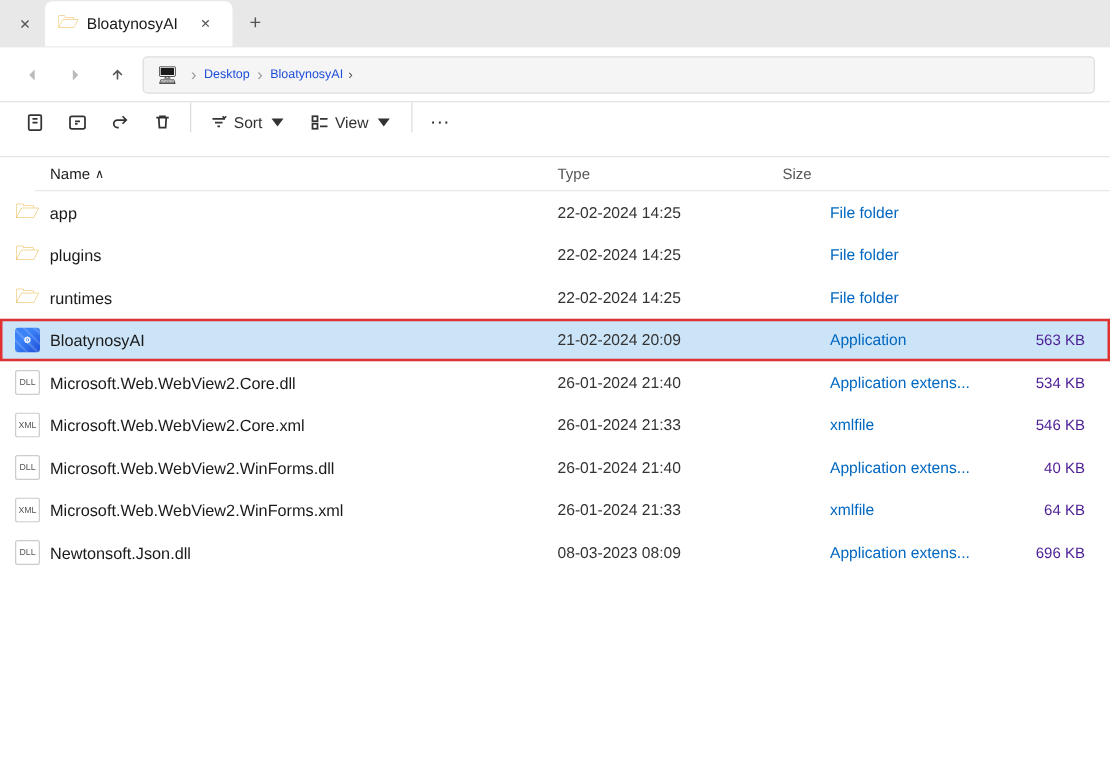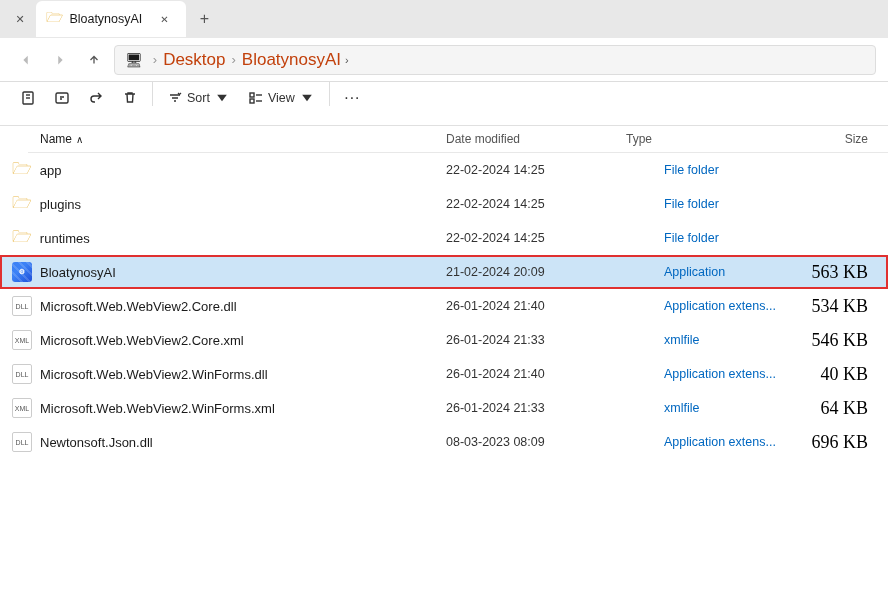--- a/index.html
+++ b/index.html
@@ -73,21 +73,21 @@
       display: flex; align-items: center; gap: 2px;
       flex: 1;
       background: #f5f5f5;
       border: 1px solid #ddd;
       border-radius: 4px;
       padding: 4px 10px;
       height: 30px;
       cursor: pointer;
     }
     .breadcrumb-sep { color: #999; margin: 0 4px; }
-    .breadcrumb-item { color: #c2410c; font-size: 17px; }
+    .breadcrumb-item { color: #1d4ed8; font-size: 10px; }
     .breadcrumb-chevron { color: #555; font-size: 11px; margin-left: 2px; }
 
     
     .toolbar {
       display: flex;
       align-items: flex-start;
       background: #fff;
       height: 44px;
       padding: 0 12px;
       gap: 2px;
@@ -157,21 +157,21 @@
     .file-name-cell {
       display: flex; align-items: center; gap: 8px;
       overflow: hidden;
     }
     .file-name-text {
       white-space: nowrap; overflow: hidden; text-overflow: ellipsis;
       font-size: 13px;
     }
     .file-date { font-size: 12.5px; color: #333; }
     .file-type { font-size: 12.5px; color: #0067c0; margin-left: 38px; }
-    .file-size { font-size: 18px; color: #000000; text-align: right; padding-right: 8px; font-family: Liberation Serif, serif; }
+    .file-size { font-size: 12px; color: #4c1d95; text-align: right; padding-right: 8px; }
 
     
     .icon-folder { color: #e8b84b; font-size: 16px; flex-shrink: 0; }
     .icon-exe {
       width: 20px; height: 20px; flex-shrink: 0;
       background: linear-gradient(135deg, #3b82f6 40%, #1d4ed8 100%);
       border-radius: 3px;
       display: flex; align-items: center; justify-content: center;
       font-size: 8px; color: white; font-weight: bold;
       position: relative; overflow: hidden;
@@ -297,26 +297,23 @@
   <div class="tb-more">···</div>
 </div>
 
 <div class="file-list-container">
   <div class="file-list-header">
     <div class="col-header sort-active">
       <span>Name</span>
       <span class="sort-arrow">∧</span>
     </div>
     <div class="col-header">
-      <span>Date modified</span>
-    </div>
-    <div class="col-header">
       <span>Type</span>
     </div>
-    <div class="col-header" style="justify-content:flex-end;padding-right:8px;">
+    <div class="col-header" style="justify-content:flex-start;padding-right:8px;">
       <span>Size</span>
     </div>
   </div>
 
   <div id="file-rows">
       <div class="file-row">
     <div class="file-name-cell">
       <span class="icon-folder">🗁</span>
       <span class="file-name-text">app</span>
     </div>

